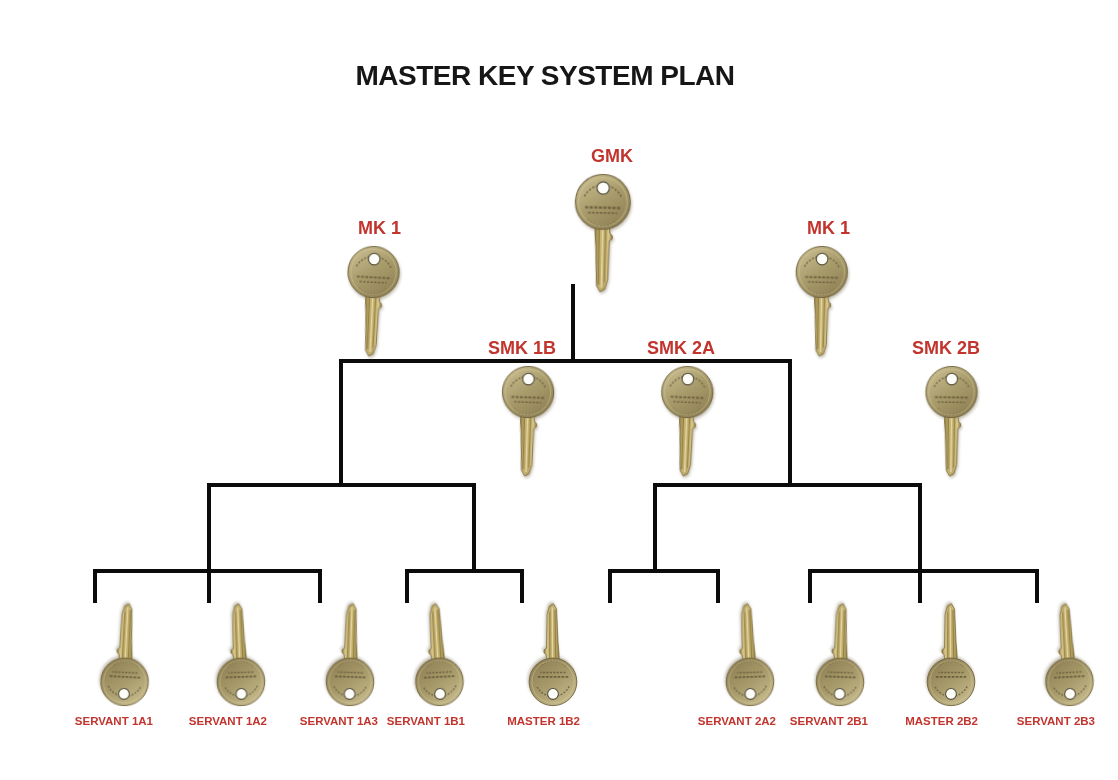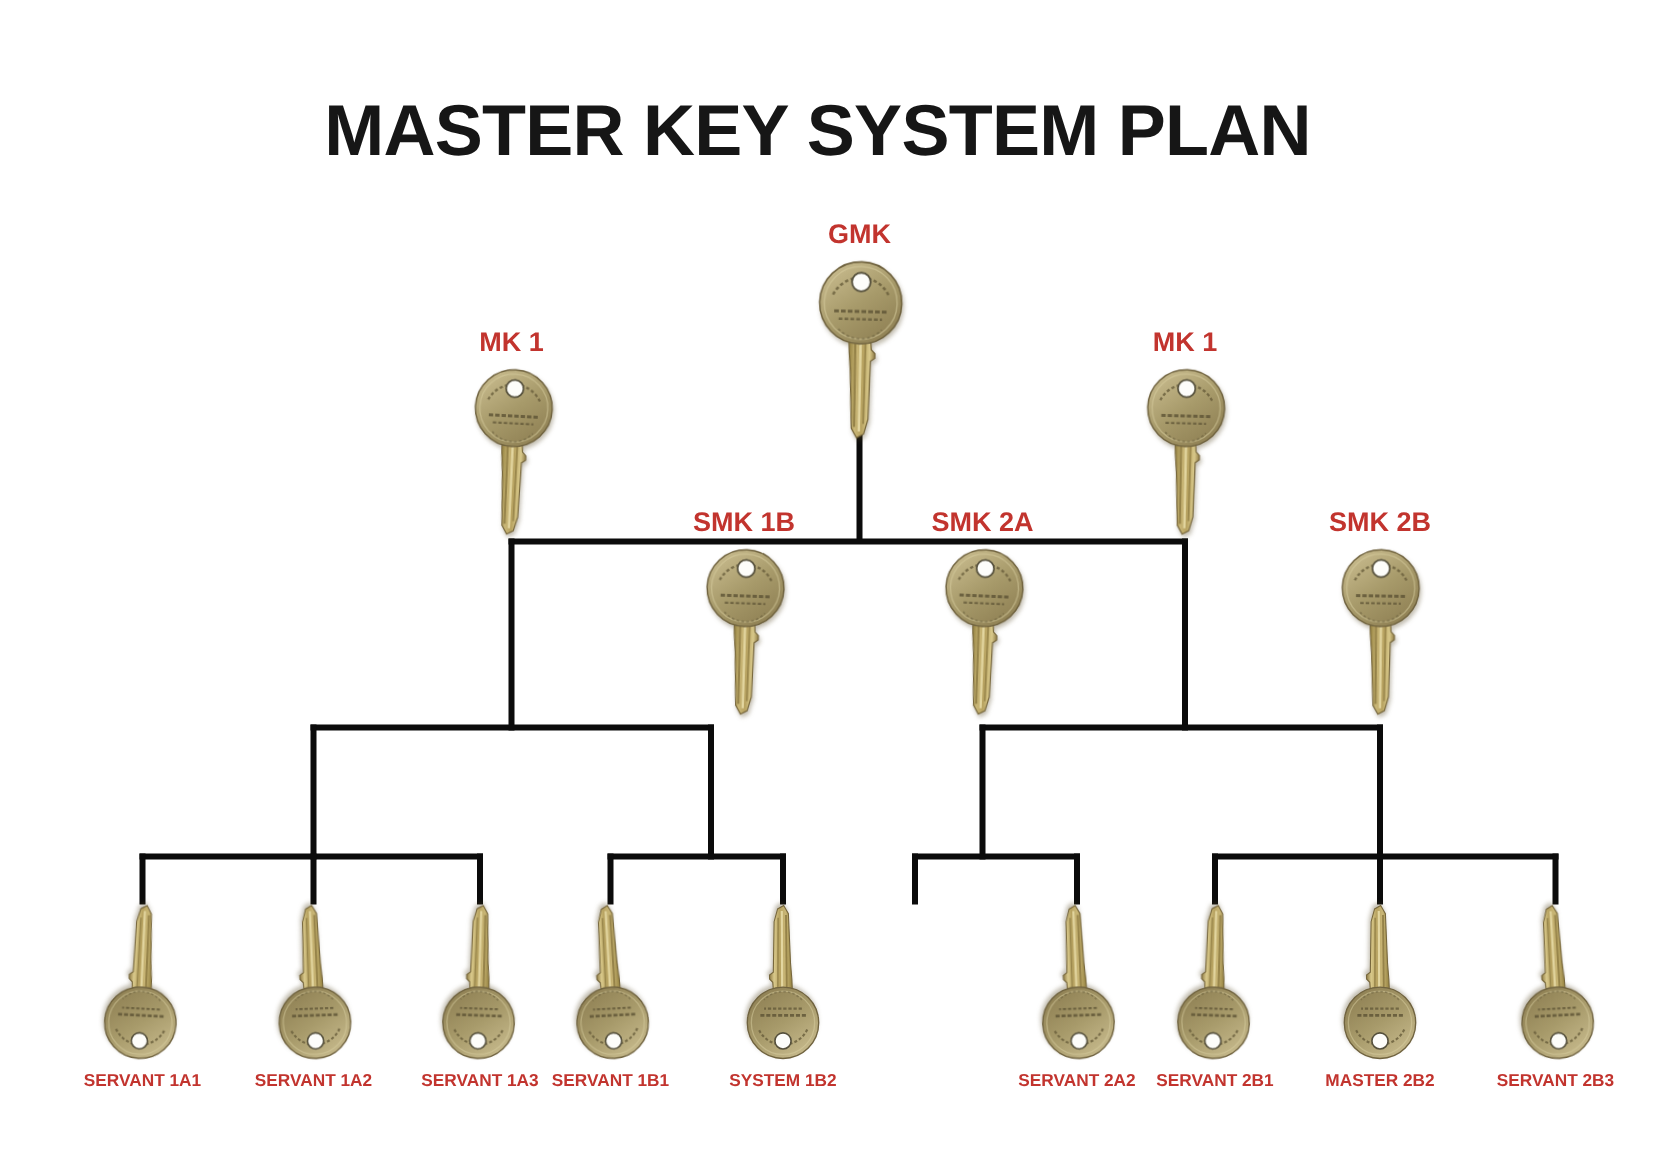--- a/index.html
+++ b/index.html
@@ -2,25 +2,25 @@
 <html><head>
 <meta charset="utf-8">
 <style>
   html,body{margin:0;padding:0;background:#ffffff;}
   .canvas{
     position:relative;width:1118px;height:780px;background:#ffffff;overflow:hidden;
     font-family:"Liberation Sans",sans-serif;
   }
   .title{
     position:absolute;left:0;top:60px;width:1090px;margin:0;
-    text-align:center;font-weight:700;font-size:48px;letter-spacing:-0.5px;
+    text-align:center;font-weight:700;font-size:28px;letter-spacing:-0.5px;
     color:#161616;font-family:"Liberation Sans",sans-serif;
   }
   .line{position:absolute;background:#0b0b0b;}
-  .node{position:absolute;display:flex;flex-direction:column;align-items:center;}
+  .node{position:absolute;display:flex;flex-direction:column;align-items:flex-end;}
   .node.top{width:120px;gap:6px;}
   .node.servant{width:116px;gap:8px;}
   .klabel{
     font-weight:700;font-size:18px;line-height:1.15;color:#c2342e;white-space:nowrap;
   }
   .servant .klabel{font-size:11.5px;}
   .key{filter:drop-shadow(1.5px 2px 1.5px rgba(80,65,30,0.35));}
   .r-g {transform:rotate(1.5deg);}
   .r-m1{transform:rotate(3deg);}
   .r-m2{transform:rotate(1.5deg);}
@@ -157,21 +157,21 @@
   <div class="node servant" style="left:349px;top:601px">
     <svg class="key f4" width="54" height="106" viewBox="0 0 60 118">
         <use href="#key-blank" xlink:href="#key-blank"></use>
       </svg>
     <span class="klabel">SERVANT 1B1</span>
   </div>
   <div class="node servant" style="left:464px;top:601px">
     <svg class="key f0" width="54" height="106" viewBox="0 0 60 118">
         <use href="#key-blank" xlink:href="#key-blank"></use>
       </svg>
-    <span class="klabel">SYSTEM 1B2</span>
+    <span class="klabel">MASTER 1B2</span>
   </div>
   <div class="node servant" style="left:660px;top:601px">
     <svg class="key f2" width="54" height="106" viewBox="0 0 60 118">
         <use href="#key-blank" xlink:href="#key-blank"></use>
       </svg>
     <span class="klabel">SERVANT 2A2</span>
   </div>
   <div class="node servant" style="left:752px;top:601px">
     <svg class="key f3" width="54" height="106" viewBox="0 0 60 118">
         <use href="#key-blank" xlink:href="#key-blank"></use>

